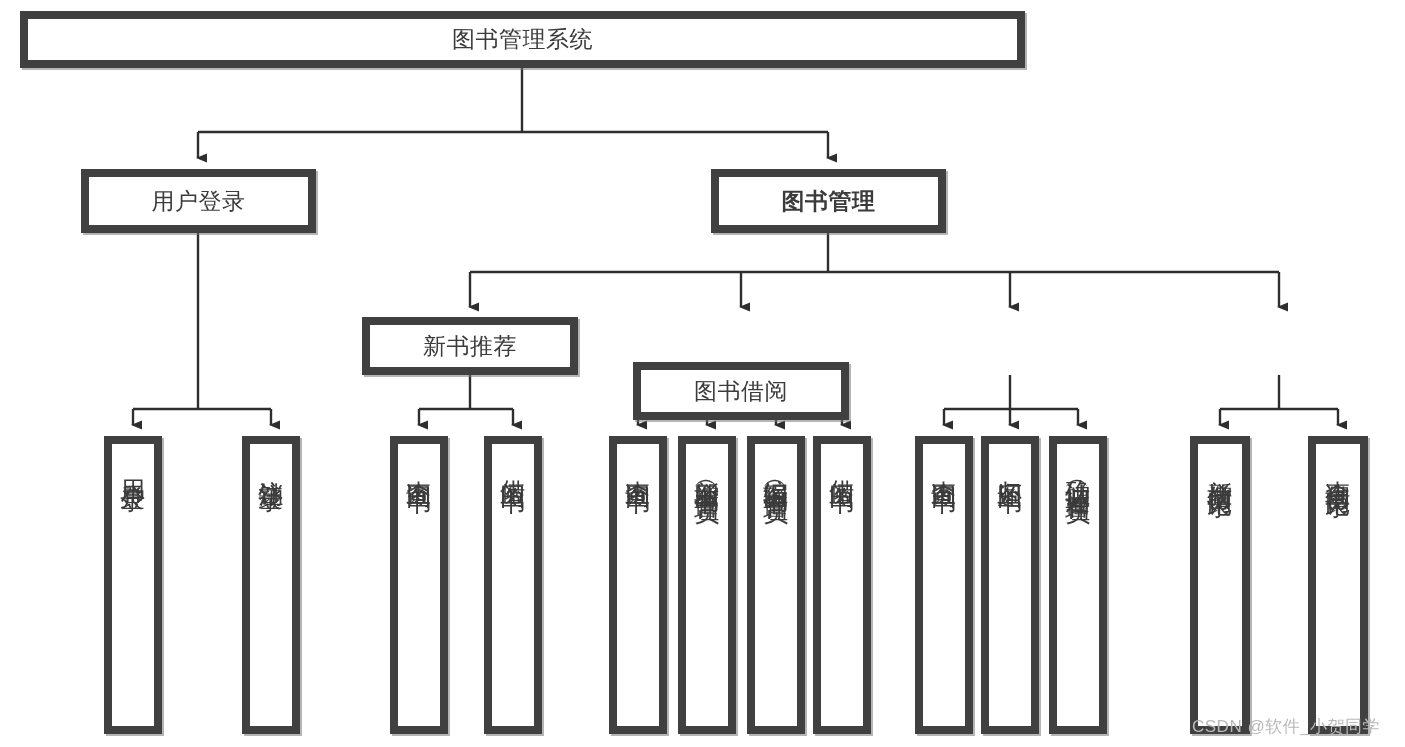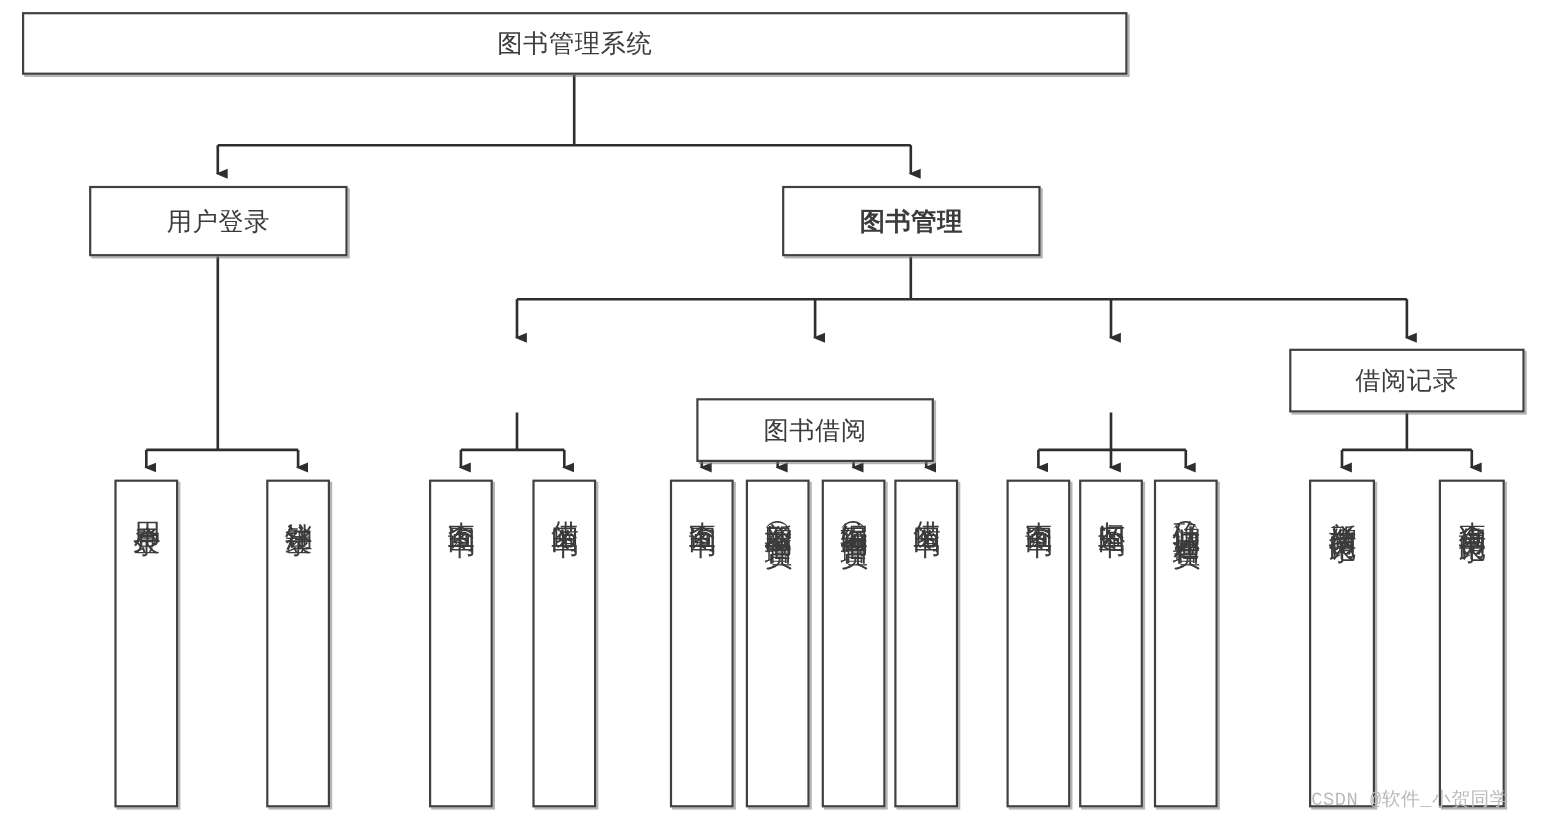--- a/index.html
+++ b/index.html
@@ -6,21 +6,21 @@
   body{
     width:1405px;height:747px;
     font-family:"Liberation Sans","DejaVu Sans",sans-serif;
     overflow:hidden;position:relative;
   }
   #diagram-root{position:absolute;left:0;top:0;width:1405px;height:747px;}
   svg.canvas{position:absolute;left:0;top:0;width:1405px;height:747px;}
   .node-box{
     position:absolute;
     background:#ffffff;
-    border:2px solid #404040;
+    border:8px solid #404040;
     box-sizing:border-box;
     box-shadow:2px 2px 0 0 rgba(120,120,120,.55);
     display:flex;align-items:center;justify-content:center;
     text-align:center;
   }
   .node-label{
     color:#3b3b3b;
     font-size:23px;
     line-height:1.15;
     letter-spacing:.5px;
@@ -36,21 +36,20 @@
     letter-spacing:3px;
     max-height:268px;
   }
   .watermark{
     position:absolute;
     color:#b9b9b9;
     font-size:17px;
     letter-spacing:.5px;
     white-space:nowrap;
     user-select:none;
-    font-family:Liberation Mono, monospace;
   }
 </style>
 </head>
 <body>
 
 <div id="diagram-root">
 
   <svg class="canvas" viewBox="0 0 1405 747">
     <defs>
       <marker id="arw" markerWidth="12" markerHeight="12" refX="5" refY="9" orient="auto" markerUnits="userSpaceOnUse">
@@ -106,25 +105,25 @@
     <span class="node-label">图书管理系统</span>
   </div>
 
   <div class="node-box" style="left:81px;top:169px;width:235px;height:64px;">
     <span class="node-label">用户登录</span>
   </div>
   <div class="node-box" style="left:711px;top:169px;width:235px;height:64px;font-weight:bold;">
     <span class="node-label">图书管理</span>
   </div>
 
+  <div class="node-box" style="left:362px;top:317px;width:216px;height:58px;">
+    <span class="node-label">新书推荐</span>
+  </div>
   <div class="node-box" style="left:633px;top:317px;width:216px;height:58px;margin-top:45px;">
     <span class="node-label">图书借阅</span>
-  </div>
-  <div class="node-box" style="left:1172px;top:317px;width:214px;height:58px;">
-    <span class="node-label">借阅记录</span>
   </div>
 
   <div class="node-box vertical" style="left:104px;top:436px;width:58px;height:298px;">
     <span class="node-label">用户登录</span>
   </div>
   <div class="node-box vertical" style="left:242px;top:436px;width:58px;height:298px;">
     <span class="node-label">注销登录</span>
   </div>
 
   <div class="node-box vertical" style="left:390px;top:436px;width:58px;height:298px;">

